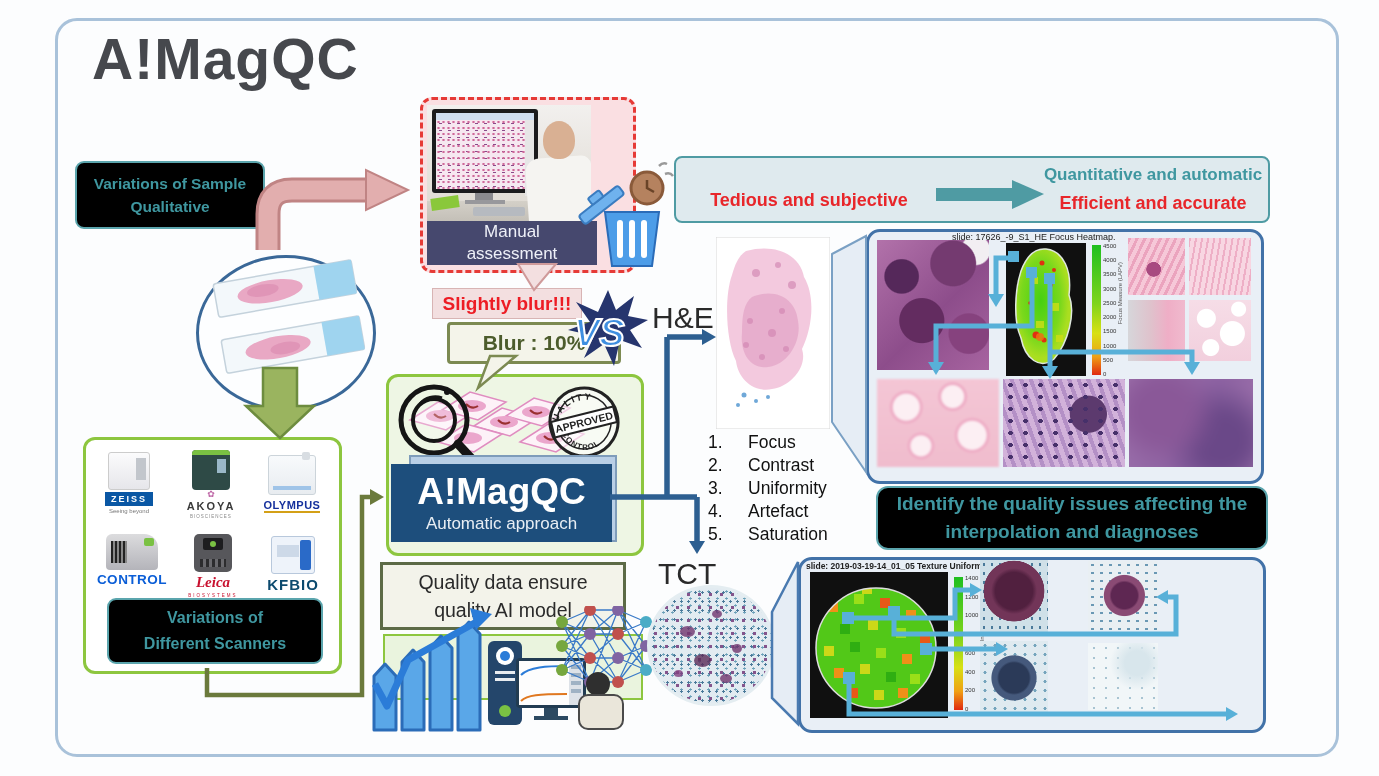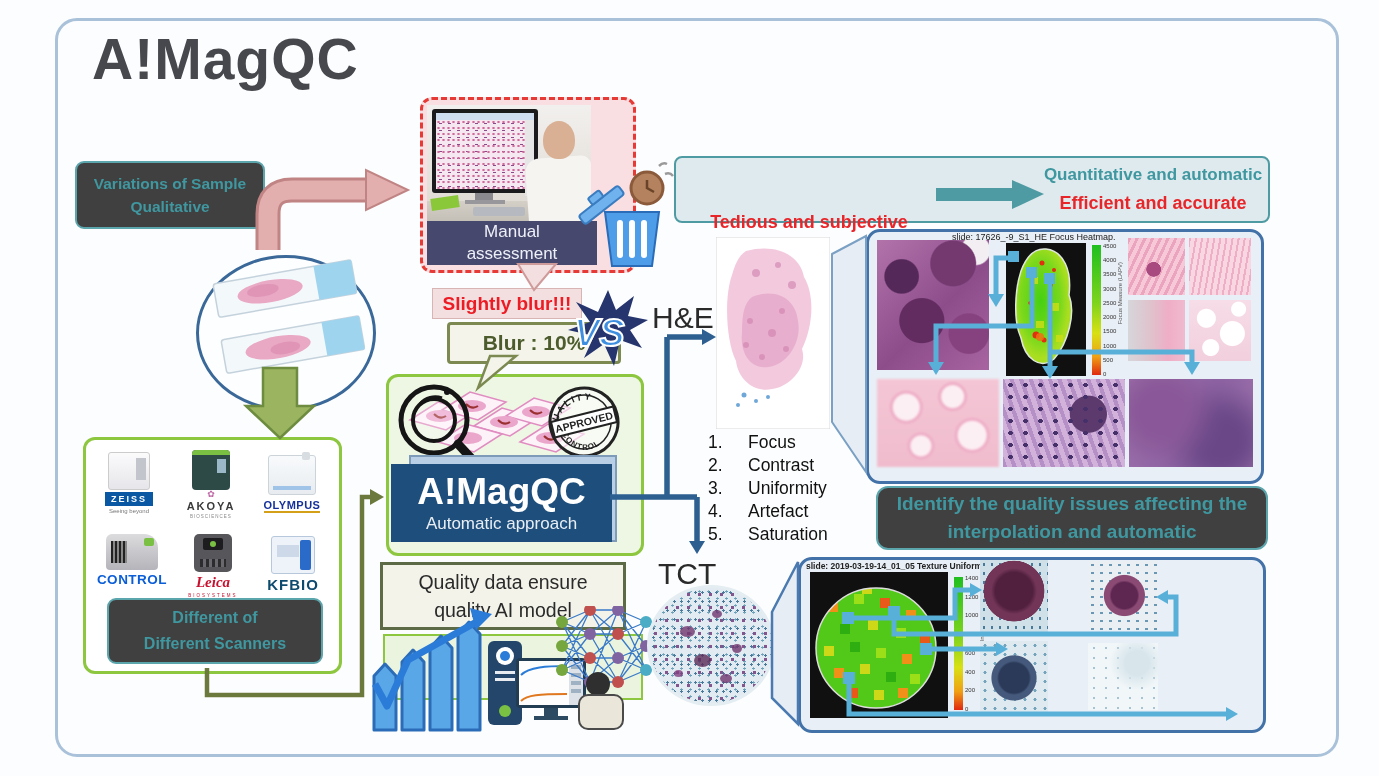--- a/index.html
+++ b/index.html
@@ -1,20 +1,20 @@
 <!DOCTYPE html>
 <html><head>
 <meta charset="utf-8">
 <style>
   html,body{margin:0;padding:0;background:#fff;}
   #canvas{position:relative;width:1379px;height:776px;background:#fcfdfe;overflow:hidden;
           font-family:"Liberation Sans",sans-serif;}
   .abs{position:absolute;}
   .ctr{display:flex;flex-direction:column;align-items:center;justify-content:center;text-align:center;}
-  .tealbox{background:#404040;border:2px solid #5ba5ad;border-radius:9px;color:#3f97a0;font-weight:bold;}
+  .tealbox{background:#000000;border:2px solid #5ba5ad;border-radius:9px;color:#3f97a0;font-weight:bold;}
   .panel{background:#e9eff6;border:3px solid #4272a8;border-radius:14px;}
   .patch{position:absolute;}
   .tickcol{position:absolute;display:flex;flex-direction:column;justify-content:space-between;
            font-size:6px;color:#333;line-height:1;}
   .vlabel{position:absolute;font-size:6px;color:#555;writing-mode:vertical-rl;transform:rotate(180deg);white-space:nowrap;}
   .brand{margin-top:2px;text-align:center;}
   .dev{margin:0 auto;position:relative;}
   
   .p-large{background:
     radial-gradient(circle at 22% 28%,#55285a 0 13%,transparent 14%),
@@ -158,21 +158,21 @@
 
   <div class="abs" style="left:256px;top:536px;width:74px;height:78px;">
     <div class="dev" style="width:42px;height:36px;background:#eef3fa;border:1px solid #b8c8dc;border-radius:3px;">
       <div style="position:absolute;right:3px;top:3px;width:11px;height:30px;background:#2a6ac8;border-radius:2px;"></div>
       <div style="position:absolute;left:5px;top:8px;width:22px;height:12px;background:#cdd9e8;"></div>
     </div>
     <div class="brand" style="font-size:15px;font-weight:bold;color:#0c4a6e;letter-spacing:1px;">KFBIO</div>
   </div>
 
   <div class="abs ctr tealbox" style="left:107px;top:598px;width:212px;height:62px;font-size:16px;line-height:1.6;">
-    <span>Different of</span>
+    <span>Variations of</span>
     <span>Different Scanners</span>
   </div>
 
   <div class="abs" style="left:420px;top:97px;width:210px;height:170px;border:3px dashed #e63a36;border-radius:12px;background:#fadfe2;"></div>
   <div class="abs" style="left:427px;top:105px;width:164px;height:118px;background:linear-gradient(#f2f0ee,#ddd8d0);overflow:hidden;">
     <div style="position:absolute;left:0;bottom:0;width:100%;height:22px;background:linear-gradient(#d4d0c8,#c2beb6);"></div>
     <div style="position:absolute;left:5px;top:4px;width:106px;height:84px;background:#1b1b1d;border-radius:3px;">
       <div class="screen-tex" style="position:absolute;inset:4px;">
         <div style="position:absolute;left:0;top:0;width:100%;height:7px;background:#cfdef0;"></div>
         <div style="position:absolute;right:0;top:7px;width:9px;height:100%;background:#e6e6e6;"></div>
@@ -198,21 +198,21 @@
       <rect x="2" y="42" width="50" height="11" rx="3" fill="#6fb2ee" stroke="#3a7cc0" stroke-width="2"></rect>
       <rect x="20" y="34" width="14" height="8" rx="2" fill="#6fb2ee" stroke="#3a7cc0" stroke-width="2"></rect>
     </g>
     <path d="M30,54 H84 L77,108 H37 Z" fill="#4d9de8" stroke="#2b6cb8" stroke-width="2"></path>
     <rect x="42" y="62" width="6" height="38" rx="3" fill="#fff"></rect>
     <rect x="54" y="62" width="6" height="38" rx="3" fill="#fff"></rect>
     <rect x="66" y="62" width="6" height="38" rx="3" fill="#fff"></rect>
   </svg>
 
   <div class="abs" style="left:674px;top:156px;width:592px;height:63px;background:#dfeaee;border:2px solid #4f9ba3;border-radius:8px;"></div>
-  <div class="abs" style="left:678px;top:190px;width:262px;text-align:center;font-size:18px;font-weight:bold;color:#e8262a;margin-top:22px;">Tedious and subjective</div>
+  <div class="abs" style="left:678px;top:190px;width:262px;text-align:center;font-size:18px;font-weight:bold;color:#e8262a;">Tedious and subjective</div>
   <div class="abs" style="left:1040px;top:165px;width:226px;text-align:center;font-size:17px;font-weight:bold;color:#3f97a0;">Quantitative and automatic</div>
   <div class="abs" style="left:1040px;top:193px;width:226px;text-align:center;font-size:18px;font-weight:bold;color:#e8262a;">Efficient and accurate</div>
 
   <div class="abs ctr" style="left:432px;top:288px;width:148px;height:29px;background:#f3dfe0;border:1px solid #d8b4b4;color:#ed1c24;font-size:19px;font-weight:bold;">
     <span>Slightly blur!!!</span>
   </div>
 
   <div class="abs ctr" style="left:447px;top:322px;width:168px;height:36px;background:#f4f4ea;border:3px solid #7c8a52;border-radius:4px;color:#4c5c2c;font-size:21px;font-weight:bold;">
     <span>Blur : 10%</span>
   </div>
@@ -444,21 +444,21 @@
   <div class="patch p-tr3" style="left:1128px;top:300px;width:57px;height:61px;"></div>
   <div class="patch p-tr4" style="left:1189px;top:300px;width:62px;height:61px;"></div>
   <div class="patch p-b1" style="left:877px;top:379px;width:122px;height:88px;"></div>
   <div class="patch p-b2" style="left:1003px;top:379px;width:122px;height:88px;"></div>
   <div class="patch blurwrap" style="left:1129px;top:379px;width:124px;height:88px;">
       <i></i>
     </div>
 
   <div class="abs ctr tealbox" style="left:876px;top:486px;width:388px;height:60px;font-size:19px;line-height:1.45;border-radius:12px;">
     <span>Identify the quality issues affecting the</span>
-    <span>interpolation and automatic</span>
+    <span>interpolation and diagnoses</span>
   </div>
 
   <div class="abs panel" style="left:798px;top:557px;width:462px;height:170px;"></div>
   <div class="abs" style="left:806px;top:561px;width:380px;font-size:8.5px;font-weight:bold;color:#222;">slide: 2019-03-19-14_01_05 Texture Uniformity Heatmap.</div>
   <svg class="abs" style="left:810px;top:572px;" width="138" height="146" viewBox="0 0 138 146">
     <rect width="138" height="146" fill="#101010"></rect>
     <defs>
         <clipPath id="ucl">
           <circle cx="66" cy="76" r="60"></circle>
         </clipPath>

